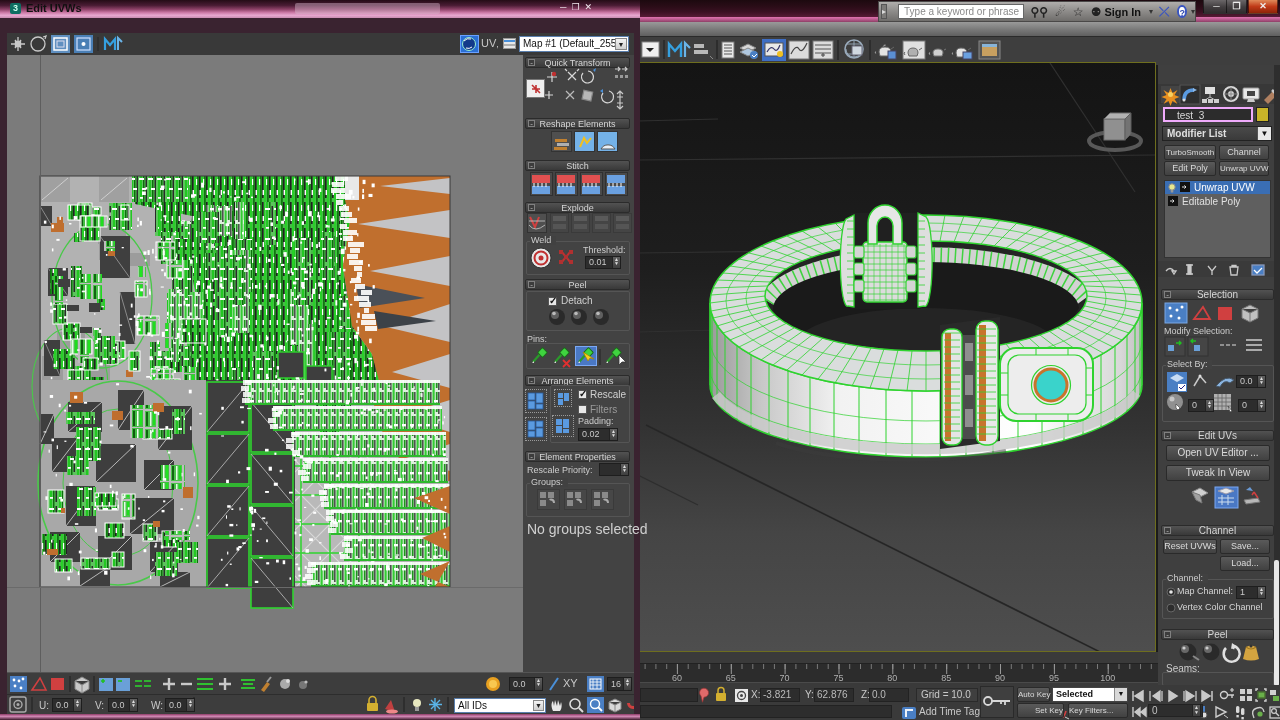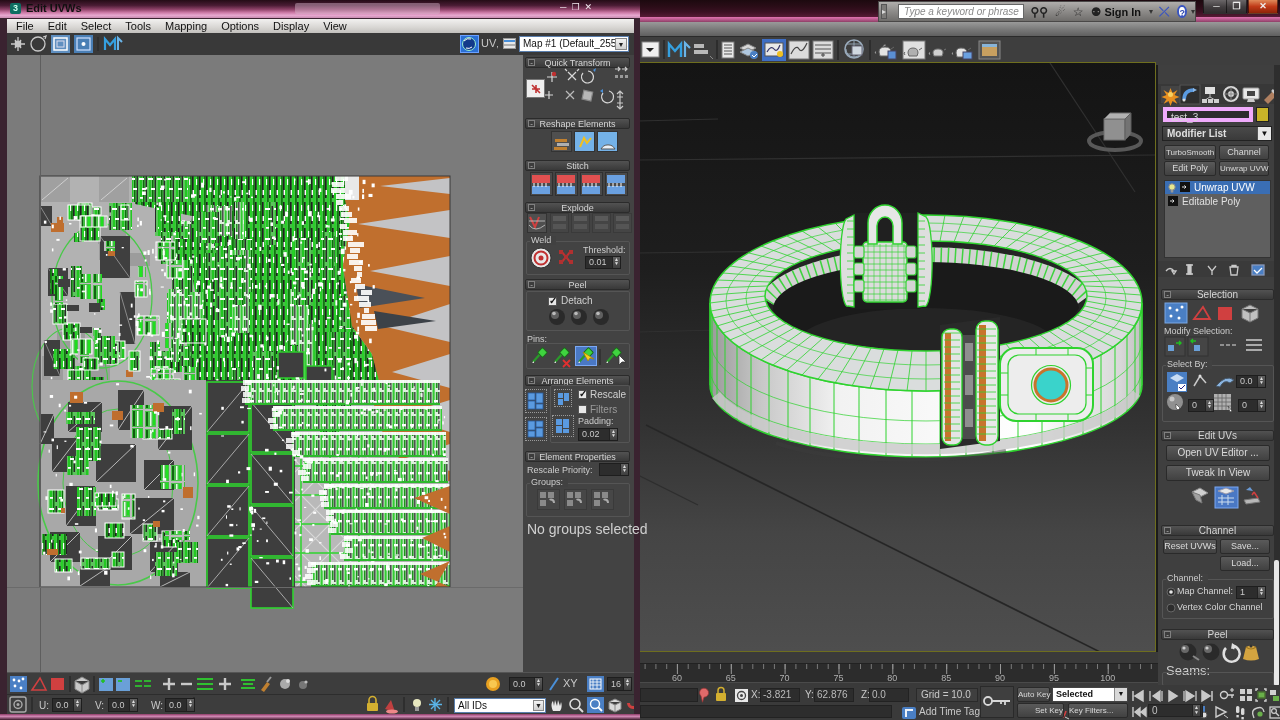--- a/index.html
+++ b/index.html
@@ -5,21 +5,21 @@
 *{margin:0;padding:0;box-sizing:border-box}
 html,body{width:1280px;height:720px;overflow:hidden;background:#1b1b1b;font-family:"Liberation Sans",sans-serif;position:relative}
 #cmdpanel div,#uvw-panel div,#statusbar div,#ic span{white-space:nowrap}
 
 #mw-title{position:absolute;left:640px;top:0;width:640px;height:17px;background:linear-gradient(180deg,#1c090f 0%,#2b0d18 40%,#3a1022 70%,#571b35 100%)}
 #mw-pink{position:absolute;left:640px;top:17px;width:640px;height:5px;background:linear-gradient(180deg,#e073b0,#b05585 60%,#8d4066)}
 #mw-menu{position:absolute;left:636px;top:22px;width:644px;height:14px;background:linear-gradient(180deg,#9a9a9a,#787878 55%,#5f5f5f)}
 #mw-toolbar{position:absolute;left:636px;top:36px;width:644px;height:29px;background:#3e3e3e;border-top:1px solid #2a2a2a}
 
 #ic{position:absolute;left:878px;top:1px;width:318px;height:21px;background:linear-gradient(180deg,#b0aeac,#8d8b89 50%,#6f6d6b);border:1px solid #4a4848;display:flex;align-items:center}
-#ic .searchbox{width:228px;height:15px;background:#fff;border:1px solid #666;color:#8a8a8a;font-style:italic;font-size:10px;line-height:14px;padding-left:5px;margin-left:11px;white-space:nowrap;overflow:hidden}
+#ic .searchbox{width:228px;height:15px;background:#fff;border:1px solid #666;color:#8a8a8a;font-size:10px;line-height:14px;padding-left:5px;margin-left:11px;white-space:nowrap;overflow:hidden}
 .icico{color:#222;font-size:12px;margin-left:7px}
 
 .capbtn{position:absolute;top:0;height:14px;border:1px solid #00000088;border-top:none;color:#eee;text-align:center;font-size:9px;line-height:12px;font-weight:bold}
 
 #viewport{position:absolute;left:637px;top:62px;width:519px;height:590px;border:1px solid #6e6e1e;background:#1d1d1d;overflow:hidden}
 
 #cmdpanel{position:absolute;left:1158px;top:65px;width:122px;height:620px;background:#3f3f3f;overflow:hidden}
 
 #timeline{position:absolute;left:636px;top:652px;width:522px;height:35px;background:#3a3a3a}
 #statusbar{position:absolute;left:636px;top:685px;width:644px;height:35px;background:#3a3a3a;overflow:hidden}
@@ -380,21 +380,21 @@
           <rect x="2" y="2" width="16" height="11" rx="1" fill="#e8e8e8" stroke="#999"></rect>
           <rect x="6" y="5" width="8" height="5" fill="#444"></rect>
           <path d="M7 13 l6 0 l1 3 l-8 0 Z" fill="#ccc"></path>
         </g>
         <g transform="translate(100,0)">
           <path d="M3 14 L12 5 q3 -3 5 -1 q2 2 -1 5 L7 18 Z" fill="#b08060"></path>
           <path d="M11 4 l6 6" stroke="#c8c8c8" stroke-width="2.5"></path>
         </g>
       </g>
     </svg>
-    <div style="position:absolute;left:5px;top:42px;width:90px;height:15px;background:#2c2c2c;border:4px solid #f0abfc;color:#d8d8d8;font-size:10px;line-height:13px;padding-left:4px">test_3</div>
+    <div style="position:absolute;left:5px;top:42px;width:90px;height:15px;background:#2c2c2c;border:2px solid #f0abfc;color:#d8d8d8;font-size:10px;line-height:13px;padding-left:12px">test_3</div>
     <div style="position:absolute;left:98px;top:42px;width:13px;height:15px;background:#c8b428;border:1px solid #222"></div>
     <div style="position:absolute;left:4px;top:61px;width:110px;height:15px;background:linear-gradient(180deg,#4a4a4a,#3a3a3a);border:1px solid #222;color:#e0e0e0;font-size:10px;line-height:13px;padding-left:4px;font-weight:bold">Modifier List<span style="position:absolute;right:0;top:0;width:14px;height:13px;background:#e8e8e8;border-left:1px solid #555;color:#111;font-size:8px;line-height:13px;text-align:center">▼</span></div>
     <div style="position:absolute;left:6px;top:80px;width:52px;height:15px;background:linear-gradient(180deg,#5a5a5a,#414141);border:1px solid #2a2a2a;border-radius:2px;color:#dadada;font-size:8px;line-height:13px;text-align:center">TurboSmooth</div>
     <div style="position:absolute;left:61px;top:80px;width:50px;height:15px;background:linear-gradient(180deg,#5a5a5a,#414141);border:1px solid #2a2a2a;border-radius:2px;color:#dadada;font-size:9px;line-height:13px;text-align:center">Channel</div>
     <div style="position:absolute;left:6px;top:96px;width:52px;height:15px;background:linear-gradient(180deg,#5a5a5a,#414141);border:1px solid #2a2a2a;border-radius:2px;color:#dadada;font-size:9px;line-height:13px;text-align:center">Edit Poly</div>
     <div style="position:absolute;left:61px;top:96px;width:50px;height:15px;background:linear-gradient(180deg,#5a5a5a,#414141);border:1px solid #2a2a2a;border-radius:2px;color:#dadada;font-size:8px;line-height:13px;text-align:center">Unwrap UVW</div>
     <div style="position:absolute;left:6px;top:115px;width:107px;height:78px;background:#5f5f5f;border:1px solid #333"></div>
     <div style="position:absolute;left:7px;top:116px;width:105px;height:13px;background:#3a6eb4"></div>
     <svg width="122" height="623" style="position:absolute;left:0;top:0">
       <g>
@@ -520,21 +520,21 @@
         <circle cx="53" cy="9" r="8.5" fill="#2a2a2a"></circle>
         <circle cx="50" cy="6" r="4" fill="#686868"></circle>
         <circle cx="49" cy="5" r="1.6" fill="#ccc"></circle>
         <path d="M68 5 a8 8 0 1 0 8 -2 l-1 3" stroke="#e0e0e0" stroke-width="2.5" fill="none"></path>
         <path d="M74 0 l4 3 l-5 3 Z" fill="#e0e0e0"></path>
         <path d="M88 4 q5 -3 10 0 l3 12 q-8 3 -16 0 Z" fill="#d4a440"></path>
         <path d="M88 4 q5 4 10 0" fill="none" stroke="#a07820" stroke-width="1.2"></path>
         <circle cx="93" cy="3" r="1.5" fill="#333"></circle>
       </g>
     </svg>
-    <div style="position:absolute;left:8px;top:598px;width:40px;height:10px;color:#cdcdcd;font-size:13px">Seams:</div>
+    <div style="position:absolute;left:8px;top:598px;width:40px;height:10px;color:#cdcdcd;font-size:10px">Seams:</div>
     <div style="position:absolute;left:4px;top:607px;width:112px;height:14px;border:1px solid #555;border-radius:2px"></div>
     <div style="position:absolute;left:116px;top:0px;width:6px;height:623px;background:#2e2e2e;"></div>
     <div style="position:absolute;left:116px;top:495px;width:5px;height:126px;background:#e8e8e8;border-radius:2px"></div>
   </div>
 <div id="timeline">
     <div style="position:absolute;left:0px;top:0px;width:522px;height:11px;background:#3a3a3a"></div>
     <div style="position:absolute;left:0px;top:11px;width:522px;height:20px;background:#2c2c2c;border-top:1px solid #222;border-bottom:1px solid #4a4a4a"></div>
     <svg width="522" height="35" style="position:absolute;left:0;top:0">
       <rect x="8.6" y="12" width="1" height="5" fill="#7a7a7a"></rect>
       <rect x="19.4" y="12" width="1" height="5" fill="#7a7a7a"></rect>
@@ -687,30 +687,20 @@
     <div style="position:absolute;left:512px;top:19px;width:55px;height:13px;background:#2d2d2d;border:1px solid #222;color:#c0c0c0;font-size:10px;line-height:11px;padding-left:3px">0</div>
     <div style="position:absolute;left:556px;top:19px;width:9px;height:13px;background:linear-gradient(180deg,#5a5a5a,#3f3f3f);border:1px solid #222;color:#ddd;font-size:5px;line-height:5px;text-align:center">▲<br>▼</div>
   </div>
 
 <div id="uvw">
   <div id="uvw-title">
     <span style="position:absolute;left:10px;top:3px;width:11px;height:11px;background:#0e6e62;border-radius:2px;color:#cfe;font-size:9px;line-height:11px;text-align:center;font-weight:bold">3</span>
     <span style="position:absolute;left:26px;top:2px;color:#101010;font-size:11px;font-weight:bold">Edit UVWs</span>
     <span style="position:absolute;left:295px;top:3px;width:145px;height:11px;background:#d8b8cc;opacity:0.45;border-radius:2px"></span>
       <span style="position:absolute;left:560px;top:2px;color:#f0e8ee;font-size:9px">─&nbsp;&nbsp;❐&nbsp;&nbsp;✕</span>
-  </div>
-  <div id="uvw-menu">
-    <span style="margin-left:9px">File</span>
-      <span>Edit</span>
-      <span>Select</span>
-      <span>Tools</span>
-      <span>Mapping</span>
-      <span>Options</span>
-      <span>Display</span>
-      <span>View</span>
   </div>
   <div id="uvw-toolbar">
       <svg width="627" height="22" style="position:absolute;left:0;top:0">
         <g stroke="#c9c9c9" stroke-width="1.3" fill="none">
           <path d="M11 4 L11 18 M4 11 L18 11 M8 7 L14 15 M8 15 L14 7"></path>
           <rect x="8.5" y="8.5" width="5" height="5" fill="#c9c9c9"></rect>
           <circle cx="31" cy="11" r="7"></circle>
           <path d="M36 4 l3 -1 l-1 3"></path>
         </g>
         <rect x="44" y="2" width="19" height="18" fill="#5f8fc0"></rect>

